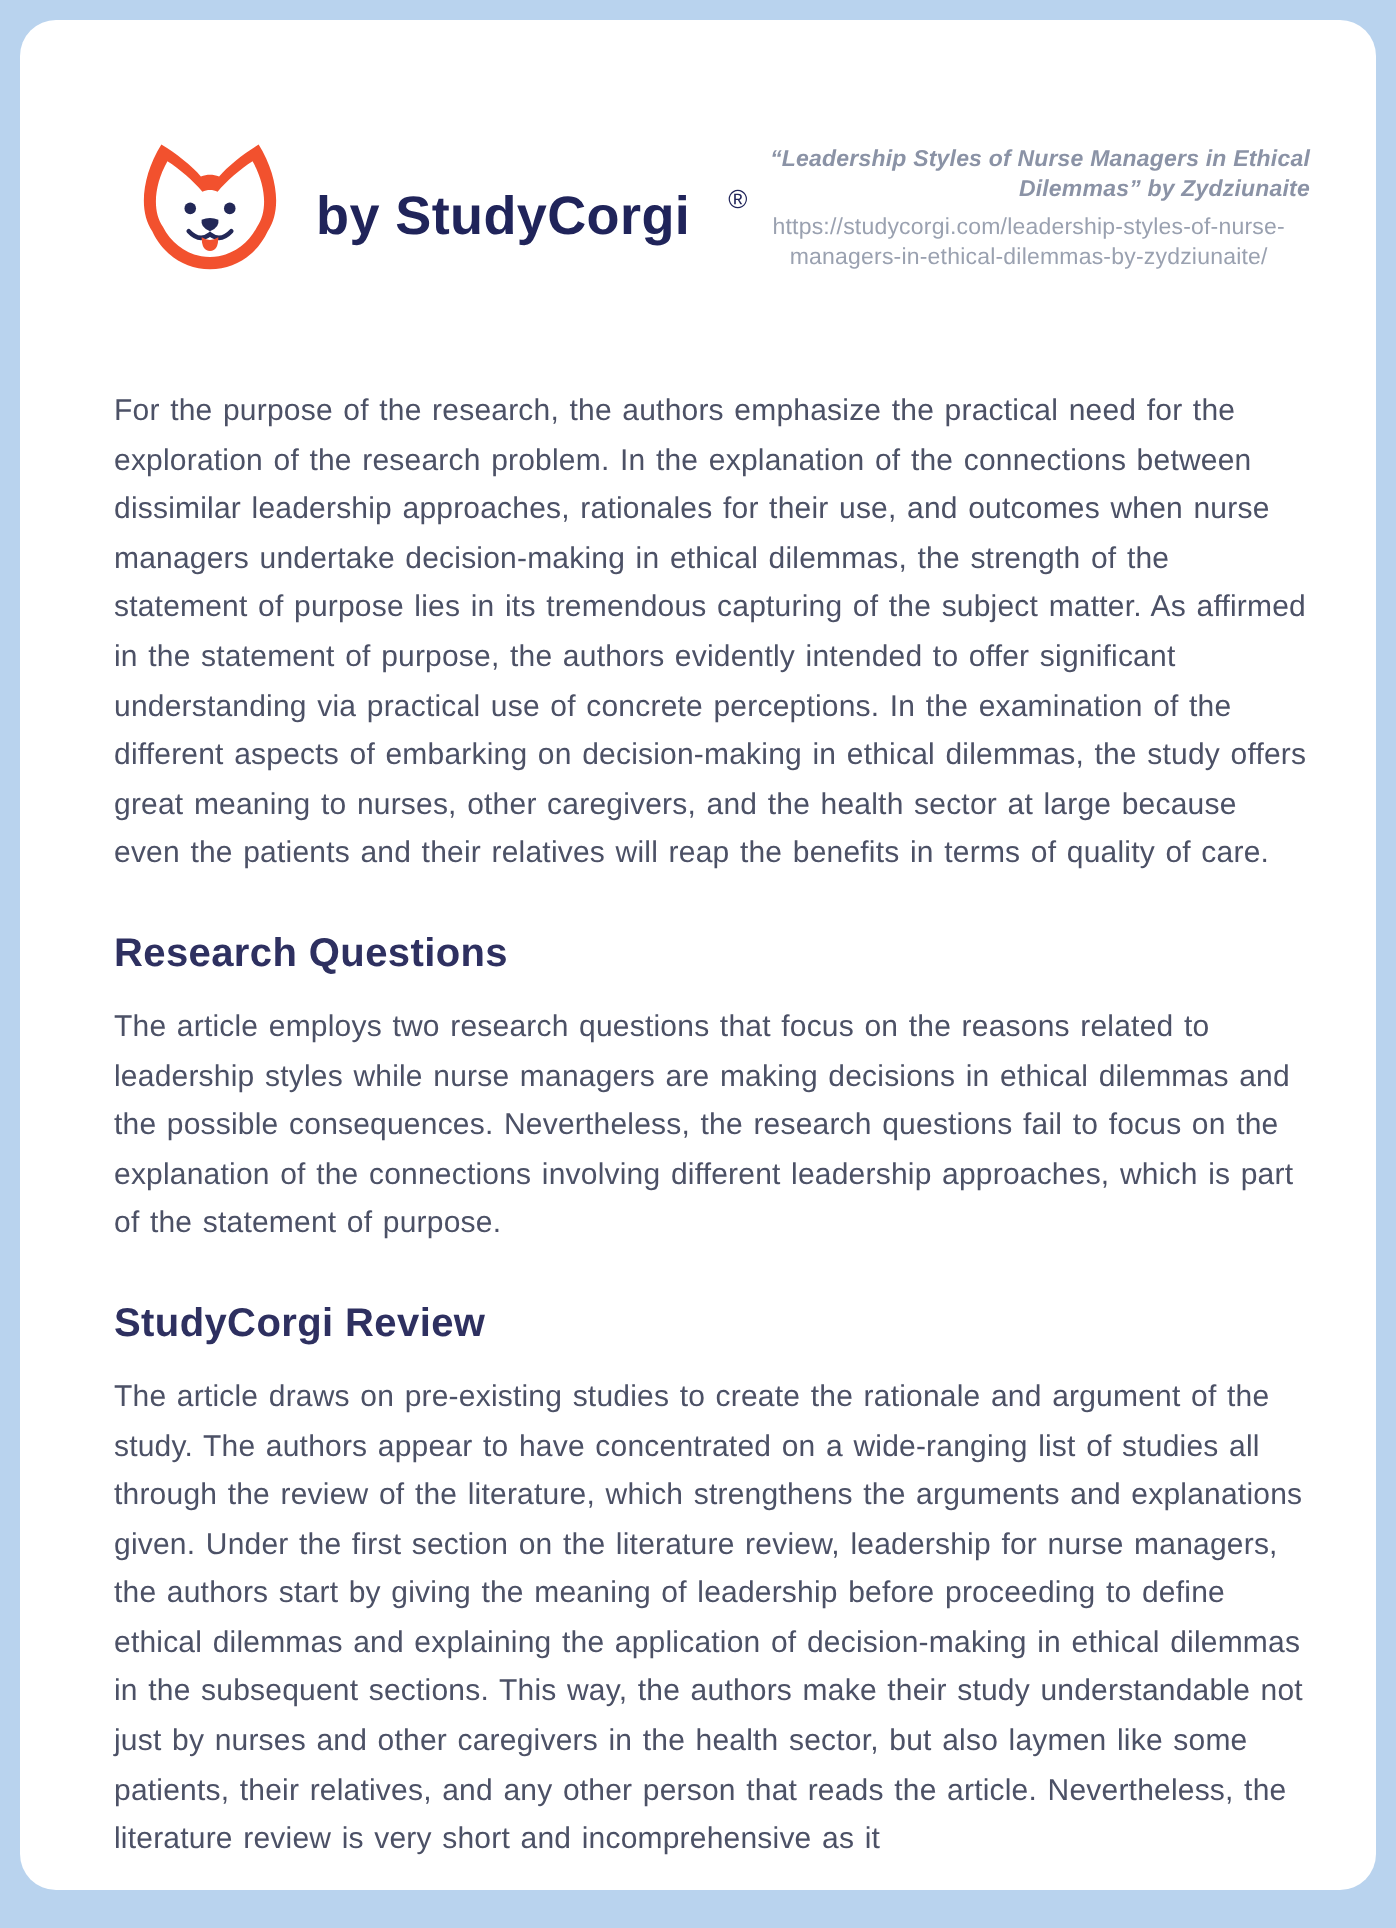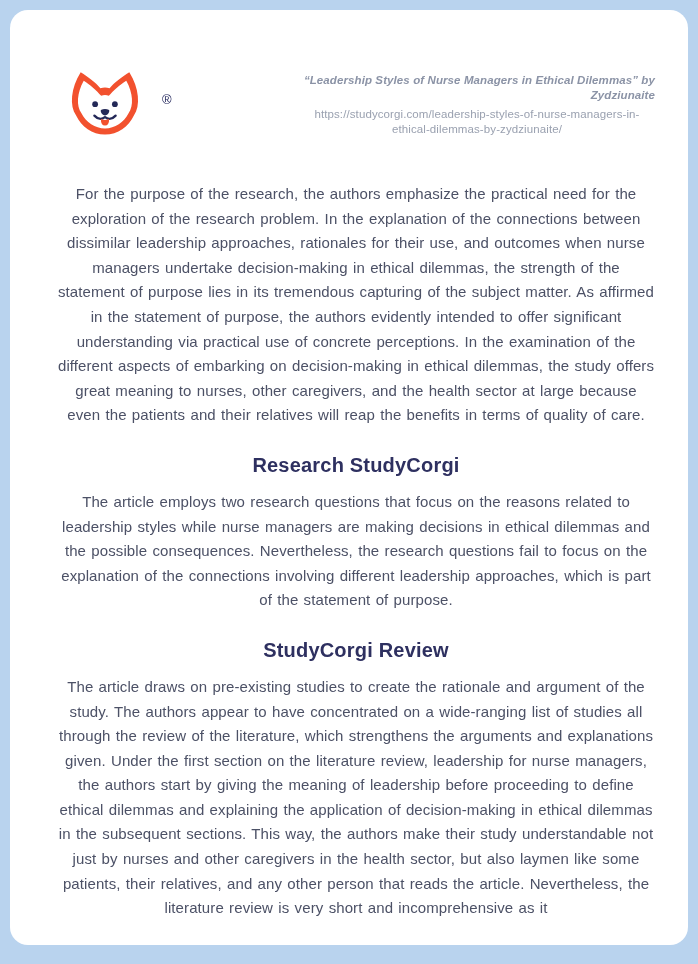--- a/index.html
+++ b/index.html
@@ -71,21 +71,21 @@
     font-size: 11.5px;
     color: #9aa1b0;
     line-height: 1.34;
     margin-top: 3px;
     text-decoration: none;
     overflow-wrap: anywhere;
     letter-spacing: 0.1px;
     text-align: center;
   }
   
-  .article { margin-top: 36px; text-align: center; }
+  .article { margin-top: 48px; }
   .article p {
     max-width: 598px;
     font-size: 15px;
     line-height: 24.6px;
     color: #4c5166;
     letter-spacing: 0.1px;
     word-spacing: 1px;
     margin: 0 0 21px 0;
   }
   .article h2 {
@@ -116,33 +116,34 @@
 
           <circle cx="37" cy="45" r="3.8" fill="#232857"></circle>
           <circle cx="63" cy="45" r="3.8" fill="#232857"></circle>
 
           <path d="M44.5,52.5 Q50,50 55.5,52.5 Q56.5,57.5 50,60 Q43.5,57.5 44.5,52.5 Z" fill="#232857"></path>
 
           <path d="M36,60 Q43,67.5 50,62 Q57,67.5 64,60" stroke="#232857" stroke-width="3" fill="none" stroke-linecap="round"></path>
 
           <path d="M44.5,64 Q44.5,73 50,73 Q55.5,73 55.5,64 Q50,67.5 44.5,64 Z" fill="#f2512e"></path>
         </svg>
+        <span class="brand">by StudyCorgi</span>
         <span class="reg">®</span>
       </div>
 
       <div class="title-block">
         <div class="doc-title">“Leadership Styles of Nurse Managers in Ethical Dilemmas” by Zydziunaite</div>
         <a class="doc-url">https://studycorgi.com/leadership-styles-of-nurse-managers-in-ethical-dilemmas-by-zydziunaite/</a>
       </div>
     </header>
 
     <main class="article">
       <p>For the purpose of the research, the authors emphasize the practical need for the exploration of the research problem. In the explanation of the connections between dissimilar leadership approaches, rationales for their use, and outcomes when nurse managers undertake decision-making in ethical dilemmas, the strength of the statement of purpose lies in its tremendous capturing of the subject matter. As affirmed in the statement of purpose, the authors evidently intended to offer significant understanding via practical use of concrete perceptions. In the examination of the different aspects of embarking on decision-making in ethical dilemmas, the study offers great meaning to nurses, other caregivers, and the health sector at large because even the patients and their relatives will reap the benefits in terms of quality of care.</p>
 
-      <h2>Research StudyCorgi</h2>
+      <h2>Research Questions</h2>
       <p>The article employs two research questions that focus on the reasons related to leadership styles while nurse managers are making decisions in ethical dilemmas and the possible consequences. Nevertheless, the research questions fail to focus on the explanation of the connections involving different leadership approaches, which is part of the statement of purpose.</p>
 
       <h2>StudyCorgi Review</h2>
       <p>The article draws on pre-existing studies to create the rationale and argument of the study. The authors appear to have concentrated on a wide-ranging list of studies all through the review of the literature, which strengthens the arguments and explanations given. Under the first section on the literature review, leadership for nurse managers, the authors start by giving the meaning of leadership before proceeding to define ethical dilemmas and explaining the application of decision-making in ethical dilemmas in the subsequent sections. This way, the authors make their study understandable not just by nurses and other caregivers in the health sector, but also laymen like some patients, their relatives, and any other person that reads the article. Nevertheless, the literature review is very short and incomprehensive as it</p>
     </main>
 
   </div>
 </div>
 
 </body></html>

